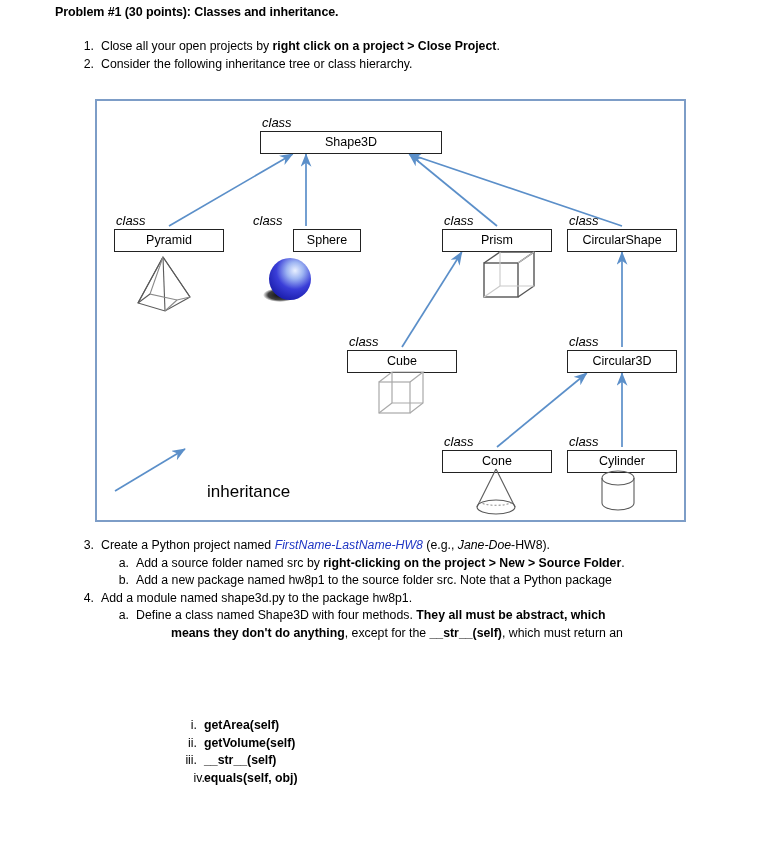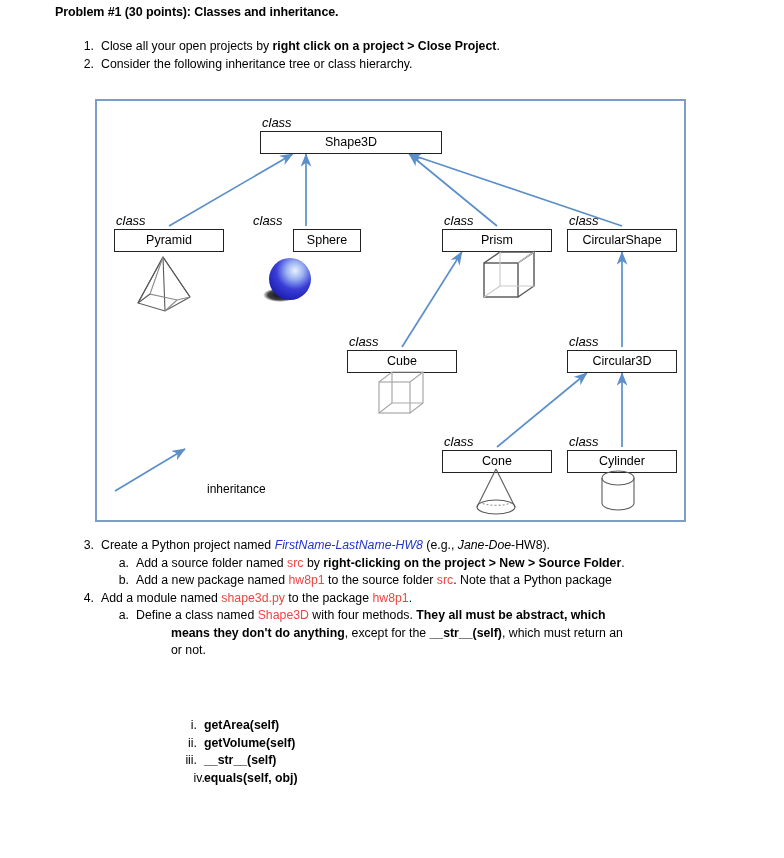--- a/index.html
+++ b/index.html
@@ -44,21 +44,21 @@
   .marker {
     position: absolute;
     text-align: right;
     font-size: 12.3px;
   }
   .litext {
     display: block;
   }
   b, .b { font-weight: bold; }
   i, .it { font-style: italic; }
-  .code { color: #ef4444; }
+  .code { color: #000000; }
   .code-i { color: #2037c4; font-style: italic; }
 
   
   .diagram {
     position: absolute;
     left: 95px;
     top: 99px;
     width: 591px;
     height: 423px;
     border: 2px solid #7d9dc7;
@@ -83,21 +83,21 @@
     background: #ffffff;
     font-size: 12.5px;
     text-align: center;
     line-height: 19px;
     height: 19px;
     box-sizing: content-box;
     padding: 1px 0;
   }
   .legend-label {
     position: absolute;
-    font-size: 12px;
+    font-size: 17px;
   }
   .shape {
     position: absolute;
   }
 </style>
 </head>
 <body>
 
 <div class="page">
 
@@ -268,24 +268,20 @@
         <span class="litext" style="padding-left: 21px;"><span>Add a module named </span><span class="code">shape3d.py</span><span> to the package </span><span class="code">hw8p1</span><span>.</span></span>
       </div>
       <div class="li">
         <span class="marker" style="left: 35px; width: 14px;">a.</span>
         <span class="litext" style="padding-left: 56px;"><span>Define a class named </span><span class="code">Shape3D</span><span> with four methods. </span><span class="b">They all must be abstract, which</span></span>
       </div>
       <div class="li">
         <span class="marker" style="left: 70px; width: 14px;"></span>
         <span class="litext" style="padding-left: 91px;"><span class="b">means they don't do anything</span><span>, except for the </span><span class="b">__str__(self)</span><span>, which must return an</span></span>
       </div>
-      <div class="li">
-        <span class="marker" style="left: 70px; width: 14px;"></span>
-        <span class="litext" style="padding-left: 91px;"><span>or not.</span></span>
-      </div>
     </div>
 
   <div class="num-list" id="method-list" style="left:175px; top:717px;">
       <div class="li">
         <span class="marker" style="left: 0px; width: 22px;">i.</span>
         <span class="litext b" style="padding-left: 29px;">getArea(self)</span>
       </div>
       <div class="li">
         <span class="marker" style="left: 0px; width: 22px;">ii.</span>
         <span class="litext b" style="padding-left: 29px;">getVolume(self)</span>

